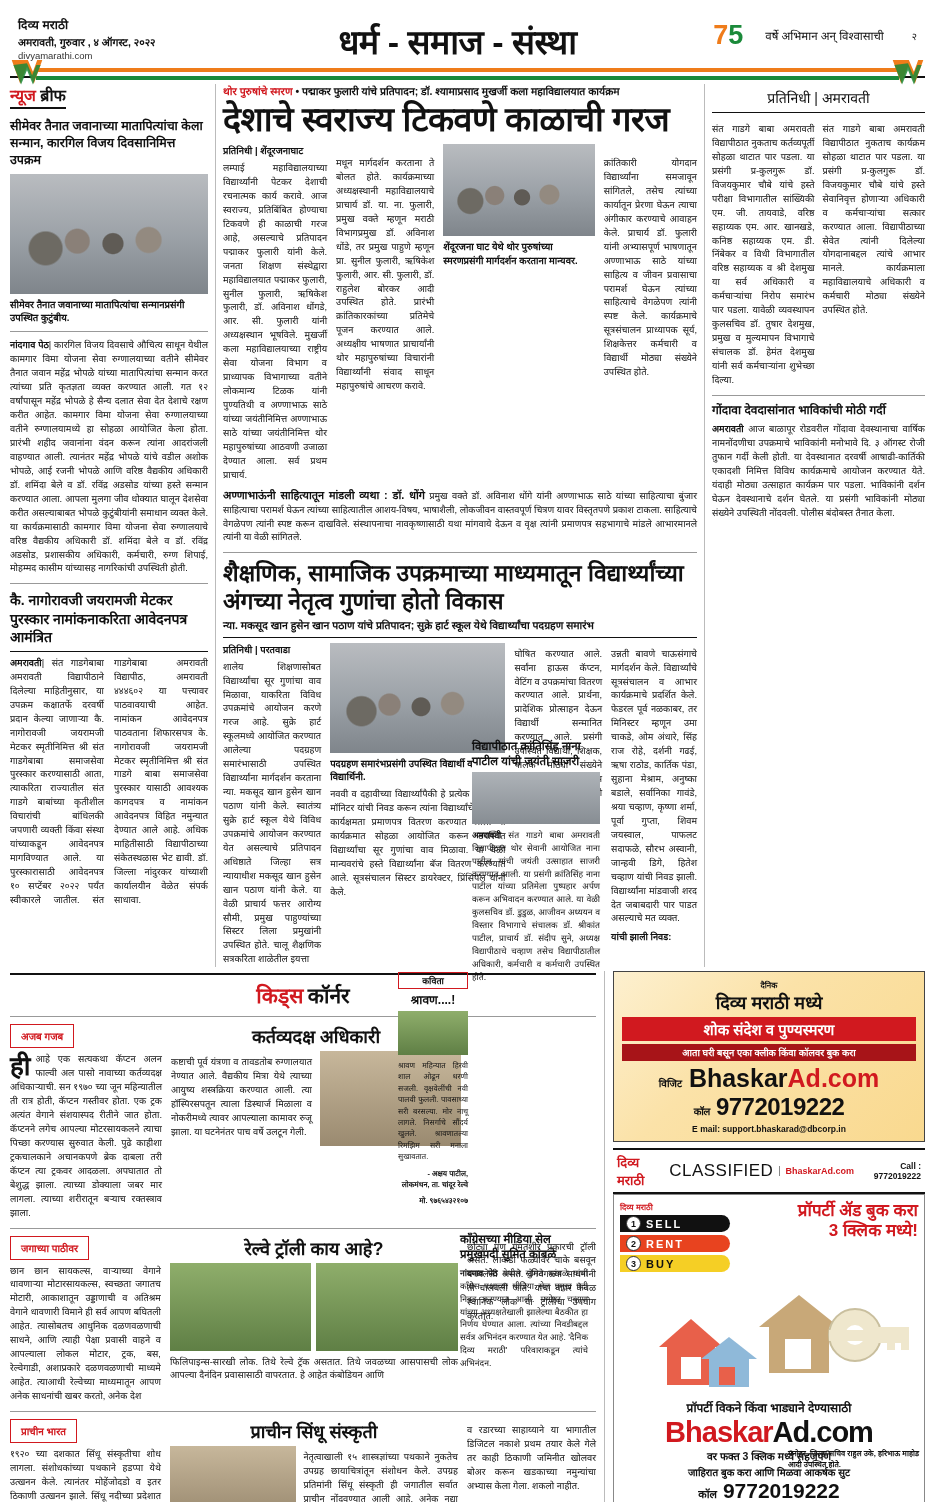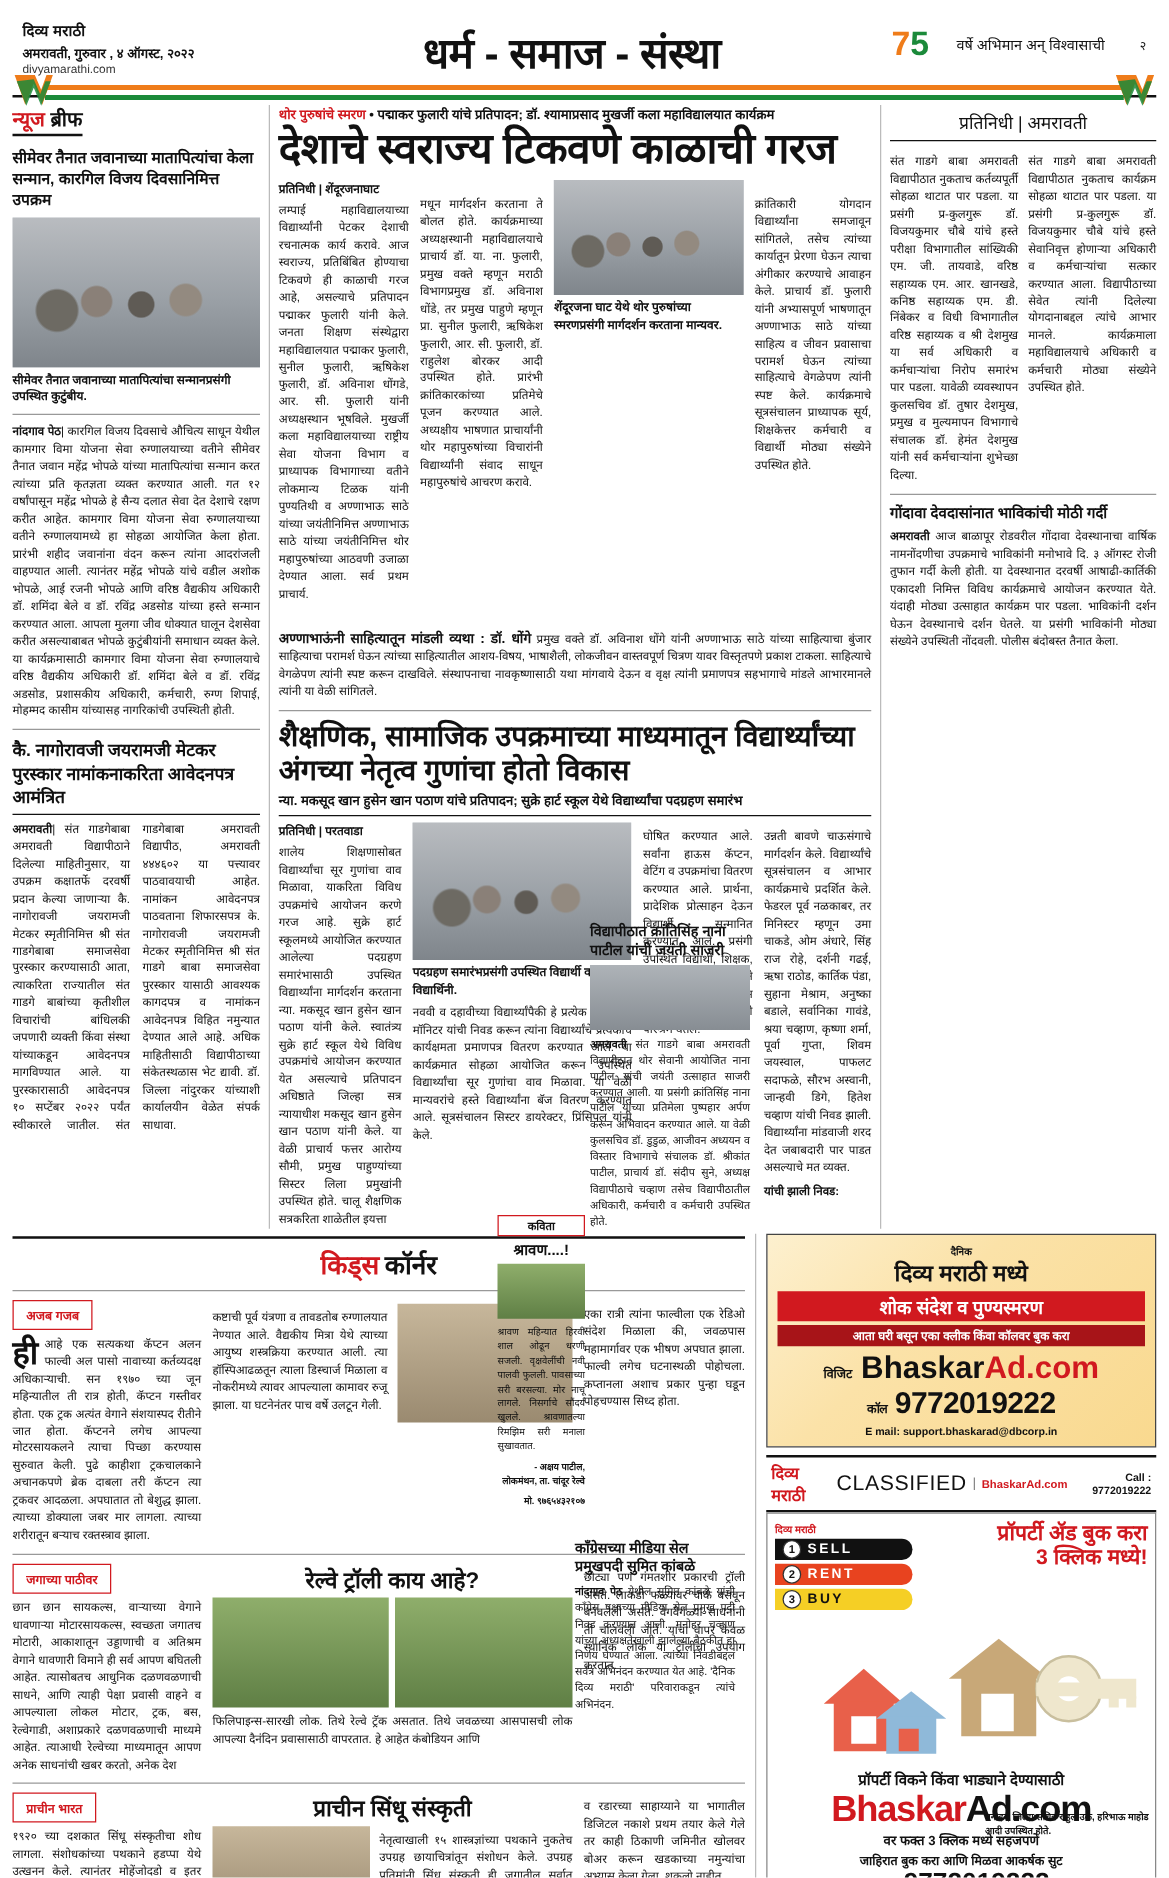--- a/index.html
+++ b/index.html
@@ -215,21 +215,21 @@
         </div>
         <div style="width:182px">
           <div class="photo" style="height:92px"></div>
           <div class="cap">शेंदूरजना घाट येथे थोर पुरुषांच्या स्मरणप्रसंगी मार्गदर्शन करताना मान्यवर.</div>
         </div>
         <div style="width:112px">
           <div class="bodytext" style="margin-top:13px">क्रांतिकारी योगदान विद्यार्थ्यांना समजावून सांगितले, तसेच त्यांच्या कार्यातून प्रेरणा घेऊन त्याचा अंगीकार करण्याचे आवाहन केले. प्राचार्य डॉ. फुलारी यांनी अभ्यासपूर्ण भाषणातून अण्णाभाऊ साठे यांच्या साहित्य व जीवन प्रवासाचा परामर्श घेऊन त्यांच्या साहित्याचे वेगळेपण त्यांनी स्पष्ट केले. कार्यक्रमाचे सूत्रसंचालन प्राध्यापक सूर्य, शिक्षकेत्तर कर्मचारी व विद्यार्थी मोठ्या संख्येने उपस्थित होते.</div>
         </div>
       </div>
 
-      <div class="bodytext" style="margin-top:20px">
+      <div class="bodytext" style="margin-top:4px">
         <span class="subhead-red" style="color:#111">अण्णाभाऊंनी साहित्यातून मांडली व्यथा : डॉ. धोंगे</span>
         <span>प्रमुख वक्ते डॉ. अविनाश धोंगे यांनी अण्णाभाऊ साठे यांच्या साहित्याचा बुंजार साहित्याचा परामर्श घेऊन त्यांच्या साहित्यातील आशय-विषय, भाषाशैली, लोकजीवन वास्तवपूर्ण चित्रण यावर विस्तृतपणे प्रकाश टाकला. साहित्याचे वेगळेपण त्यांनी स्पष्ट करून दाखविले. संस्थापनाचा नावकृष्णासाठी यथा मांगवाये देऊन व वृक्ष त्यांनी प्रमाणपत्र सहभागाचे मांडले आभारमानले त्यांनी या वेळी सांगितले.</span>
       </div>
 
       <div class="rule"></div>
 
       <div>
         <div class="headline-2">शैक्षणिक, सामाजिक उपक्रमाच्या माध्यमातून विद्यार्थ्यांच्या अंगच्या नेतृत्व गुणांचा होतो विकास</div>
         <div class="deck">न्या. मकसूद खान हुसेन खान पठाण यांचे प्रतिपादन; सुक्रे हार्ट स्कूल येथे विद्यार्थ्यांचा पदग्रहण समारंभ</div>
         <div class="thin-sep"></div>
@@ -285,31 +285,29 @@
 
       <div style="display:flex;gap:9px">
         <div style="width:152px">
           <span class="tagbox">अजब गजब</span>
           <div class="bodytext">
             <span class="dropcap">ही</span>
             <span>आहे एक सत्यकथा कॅप्टन अलन फाल्वी अल पासो नावाच्या कर्तव्यदक्ष अधिकाऱ्याची. सन १९७० च्या जून महिन्यातील ती रात्र होती, कॅप्टन गस्तीवर होता. एक ट्रक अत्यंत वेगाने संशयास्पद रीतीने जात होता. कॅप्टनने लगेच आपल्या मोटरसायकलने त्याचा पिच्छा करण्यास सुरुवात केली. पुढे काहीशा ट्रकचालकाने अचानकपणे ब्रेक दाबला तरी कॅप्टन त्या ट्रकवर आदळला. अपघातात तो बेशुद्ध झाला. त्याच्या डोक्याला जबर मार लागला. त्याच्या शरीरातून बऱ्याच रक्तस्त्राव झाला.</span>
           </div>
         </div>
         <div style="width:290px">
+          <div class="kc-title">कर्तव्यदक्ष अधिकारी</div>
           <div style="display:flex;gap:8px;margin-top:3px">
             <div style="width:50%">
-                <div class="bodytext">कष्टाची पूर्व यंत्रणा व तावडतोब रुग्णालयात नेण्यात आले. वैद्यकीय मित्रा येथे त्याच्या आयुष्य शस्त्रक्रिया करण्यात आली. त्या हॉस्पिआढळतून त्याला डिस्चार्ज मिळाला व नोकरीमध्ये त्यावर आपल्याला कामावर रुजू झाला. या घटनेनंतर पाच वर्षे उलटून गेली.</div>
+                <div class="bodytext">कष्टाची पूर्व यंत्रणा व तावडतोब रुग्णालयात नेण्यात आले. वैद्यकीय मित्रा येथे त्याच्या आयुष्य शस्त्रक्रिया करण्यात आली. त्या हॉस्पिरसपतून त्याला डिस्चार्ज मिळाला व नोकरीमध्ये त्यावर आपल्याला कामावर रुजू झाला. या घटनेनंतर पाच वर्षे उलटून गेली.</div>
               </div>
             <div style="width:50%">
                 <div class="gphoto sepia" style="height:95px"></div>
               </div>
           </div>
-        </div>
-        <div style="width:130px">
-          <div class="bodytext">एका रात्री त्यांना फाल्वीला एक रेडिओ संदेश मिळाला की, जवळपास महामार्गावर एक भीषण अपघात झाला. फाल्वी लगेच घटनास्थळी पोहोचला. कप्तानला अशाच प्रकार पुन्हा घडून पोहचण्यास सिध्द होता.</div>
         </div>
       </div>
 
       <div class="rule"></div>
 
       <div style="display:flex;gap:9px">
         <div style="width:152px">
           <span class="tagbox">जगाच्या पाठीवर</span>
           <div class="bodytext">छान छान सायकल्स, वाऱ्याच्या वेगाने धावणाऱ्या मोटारसायकल्स, स्वच्छता जगातच मोटारी, आकाशातून उड्डाणाची व अतिश्रम वेगाने धावणारी विमाने ही सर्व आपण बघितली आहेत. त्यासोबतच आधुनिक दळणवळणाची साधने, आणि त्याही पेक्षा प्रवासी वाहने व आपल्याला लोकल मोटार, ट्रक, बस, रेल्वेगाडी, अशाप्रकारे दळणवळणाची माध्यमे आहेत. त्याआधी रेल्वेच्या माध्यमातून आपण अनेक साधनांची खबर करतो, अनेक देश</div>
         </div>

